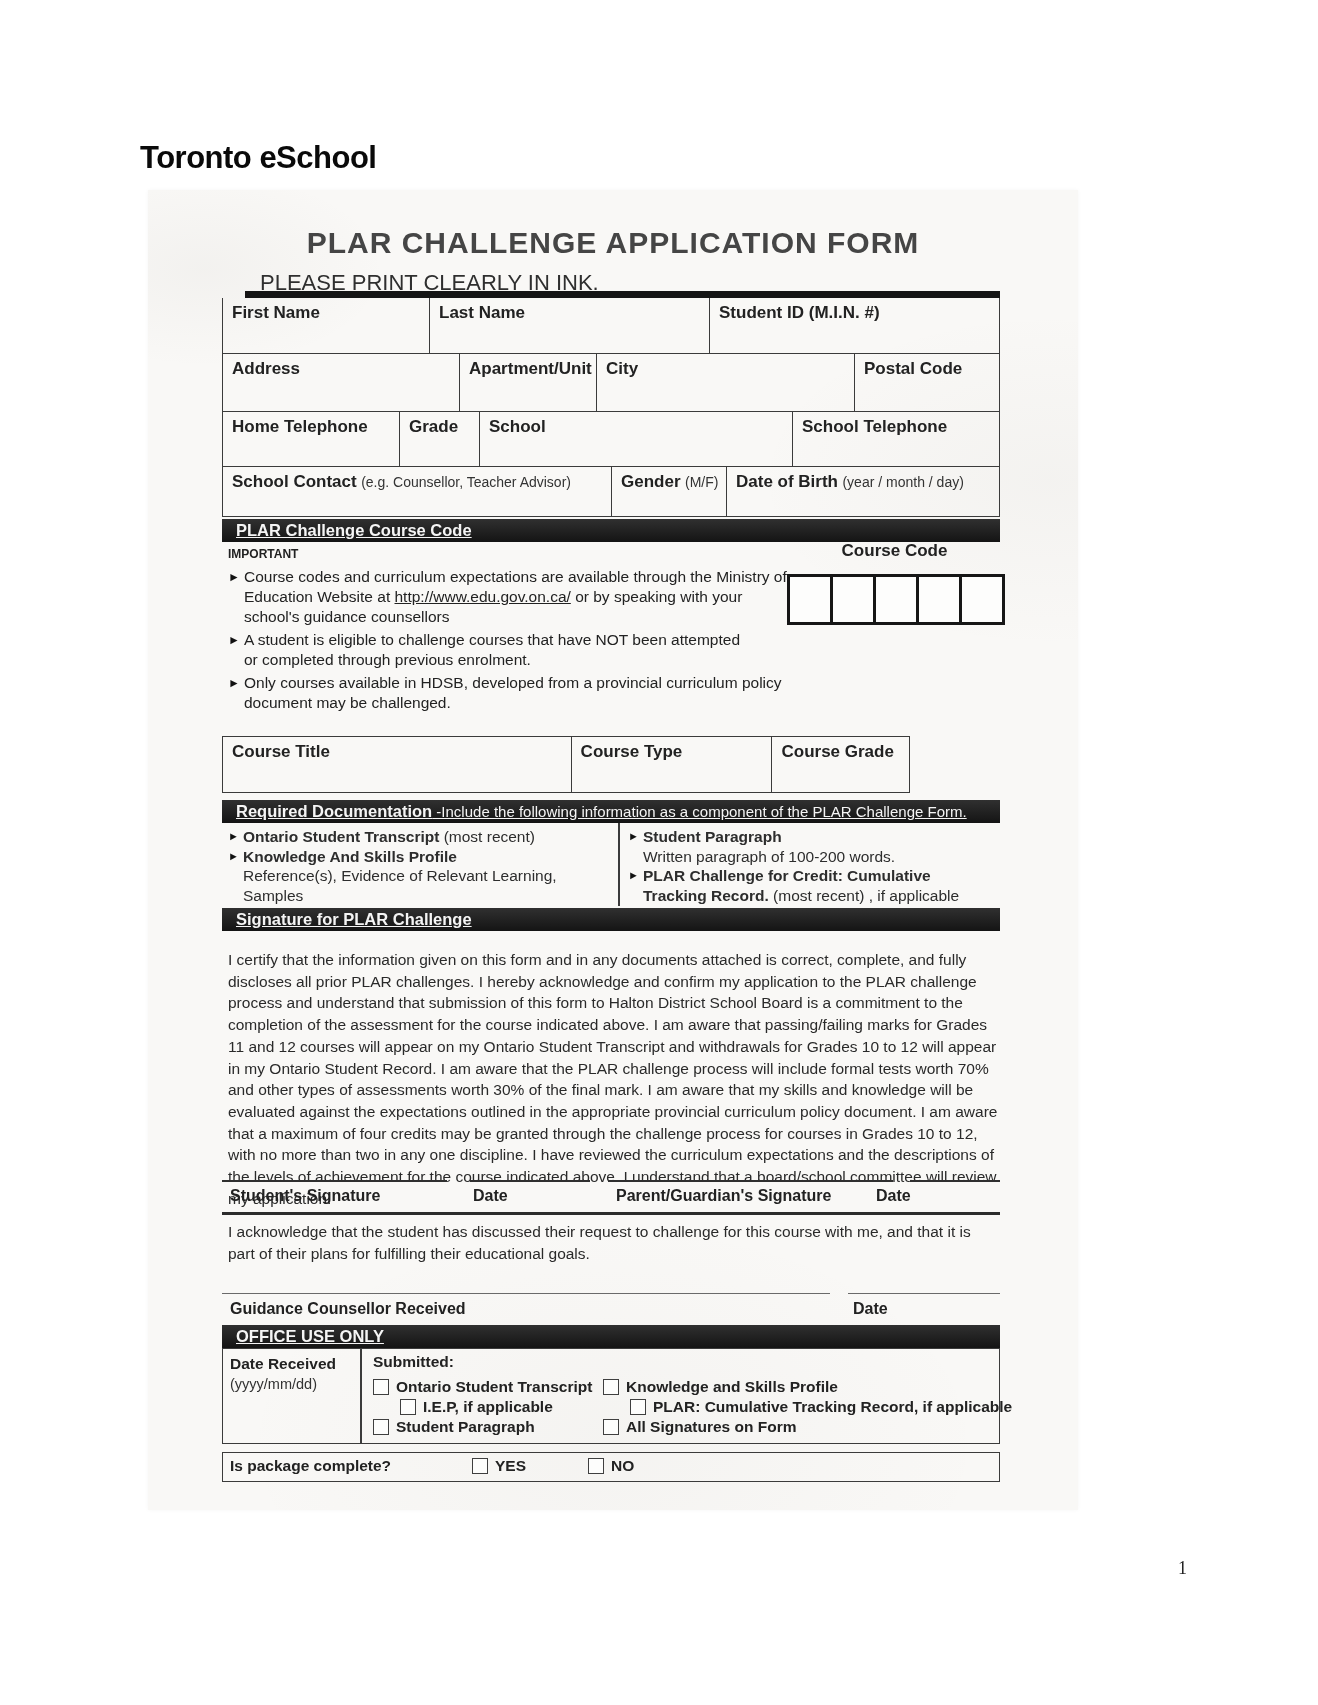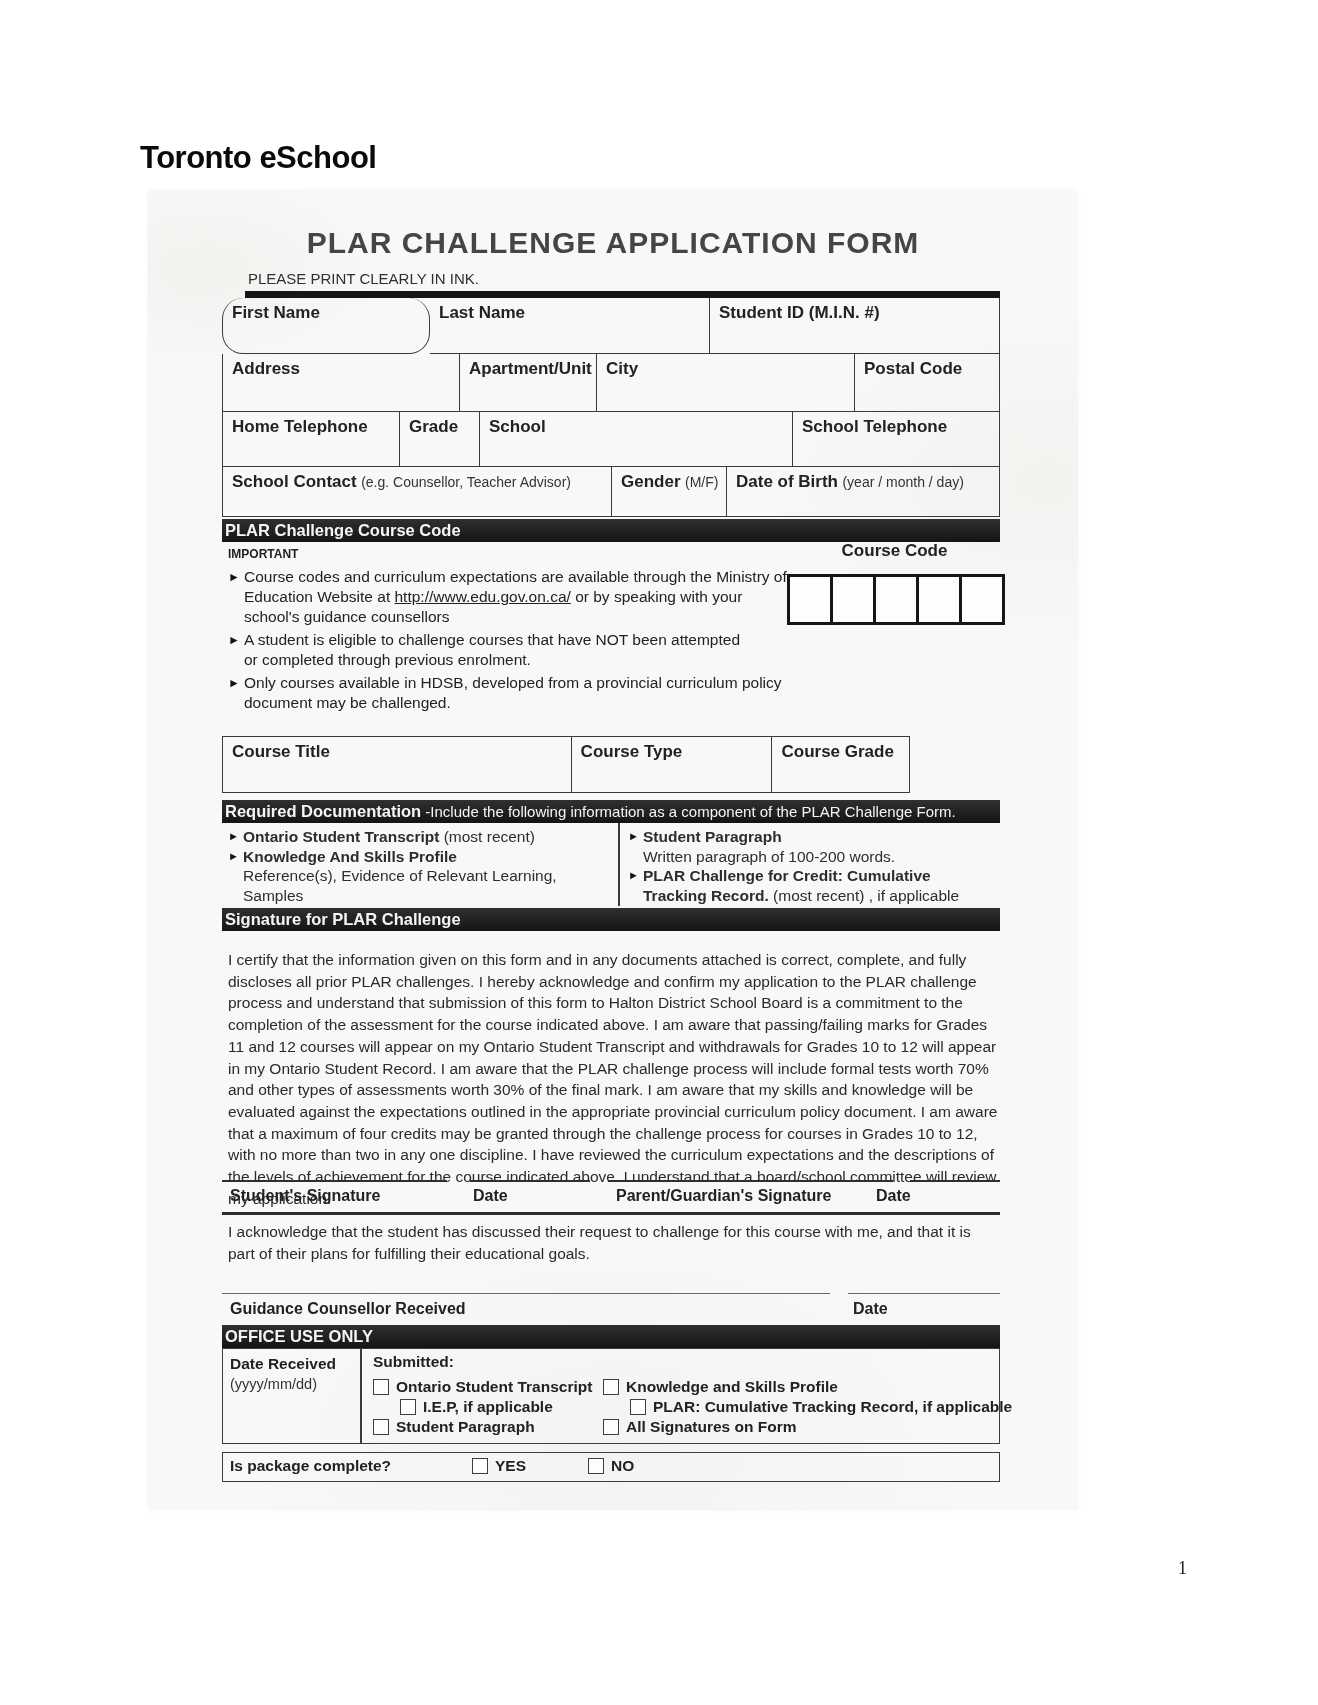--- a/index.html
+++ b/index.html
@@ -11,33 +11,33 @@
   .scan{position:absolute;left:148px;top:190px;width:930px;height:1320px;
         background:
           radial-gradient(ellipse 260px 140px at 6% 6%, rgba(120,115,105,0.05), transparent 70%),
           radial-gradient(ellipse 420px 240px at 97% 22%, rgba(120,115,105,0.045), transparent 70%),
           radial-gradient(ellipse 500px 300px at 50% 95%, rgba(120,115,105,0.035), transparent 75%),
           #f9f8f6;
         box-shadow:0 0 4px rgba(0,0,0,0.04);}
   .abs{position:absolute;}
 
   .form-title{left:0;top:36px;width:100%;text-align:center;font-size:30px;font-weight:bold;color:#454545;letter-spacing:1px;}
-  .print-notice{left:100px;top:80px;font-size:15px;color:#2f2f2f;}
+  .print-notice{left:112px;top:80px;font-size:22px;color:#2f2f2f;text-decoration:underline;}
   .thickbar{left:97px;top:101px;width:755px;height:7px;background:#151515;}
 
   .tbl{left:74px;top:108px;width:778px;}
   .trow{display:flex;}
   .cell{box-sizing:border-box;border-right:1.6px solid #3b3b3b;border-bottom:1.6px solid #3b3b3b;
         padding:5px 0 0 9px;background:transparent;}
   .cell.first{border-left:1.6px solid #3b3b3b;}
   .flabel{font-size:17px;font-weight:bold;color:#222;}
   .fhint{font-size:14px;font-weight:normal;color:#333;}
 
   .secbar{left:74px;width:778px;height:23px;background:linear-gradient(#303030,#141414);
-          color:#f5f5f5;font-weight:bold;font-size:16.5px;line-height:23px;padding-left:3px;box-sizing:border-box;white-space:nowrap;overflow:hidden;}
+          color:#f5f5f5;font-weight:bold;font-size:16.5px;line-height:23px;padding-left:14px;box-sizing:border-box;white-space:nowrap;overflow:hidden;text-decoration:underline;}
   .secbar .rest{font-weight:normal;font-size:15px;}
 
   .impcol{left:80px;top:354px;width:562px;font-size:15.5px;line-height:20px;color:#222;}
   .imp-title{font-size:12px;font-weight:bold;margin-bottom:2px;}
   .bul{display:flex;margin-top:3px;}
   .bul .arr{flex:0 0 16px;font-size:12px;line-height:20px;color:#111;}
   .bul .btxt{white-space:pre-line;}
   .link{text-decoration:underline;}
 
   .cc-label{left:639px;top:351px;width:215px;text-align:center;font-size:17px;font-weight:bold;color:#222;}
@@ -78,21 +78,21 @@
   <div class="brand">Toronto eSchool</div>
 
   <div class="scan">
 
     <div class="abs form-title">PLAR CHALLENGE APPLICATION FORM</div>
     <div class="abs print-notice">PLEASE PRINT CLEARLY IN INK.</div>
     <div class="abs thickbar"></div>
 
     <div class="abs tbl">
       <div class="trow">
-        <div class="cell first" style="width:208px;height:56px;border-radius:21px;"><span class="flabel">First Name</span></div>
+        <div class="cell first" style="width:208px;height:56px;"><span class="flabel">First Name</span></div>
         <div class="cell" style="width:280px;height:56px;"><span class="flabel">Last Name</span></div>
         <div class="cell" style="width:290px;height:56px;"><span class="flabel">Student ID (M.I.N. #)</span></div>
       </div>
       <div class="trow">
         <div class="cell first" style="width:238px;height:58px;"><span class="flabel">Address</span></div>
         <div class="cell" style="width:137px;height:58px;"><span class="flabel">Apartment/Unit</span></div>
         <div class="cell" style="width:258px;height:58px;"><span class="flabel">City</span></div>
         <div class="cell" style="width:145px;height:58px;"><span class="flabel">Postal Code</span></div>
       </div>
       <div class="trow">

